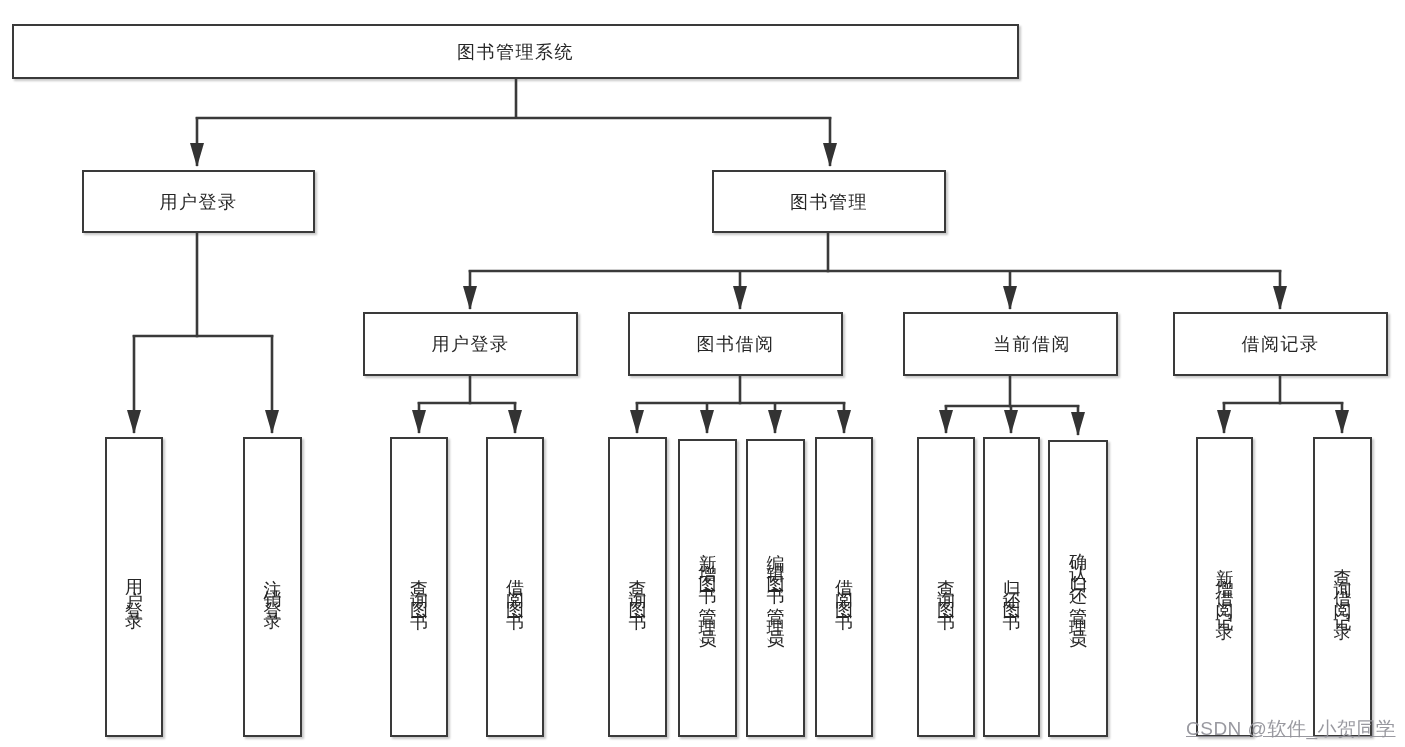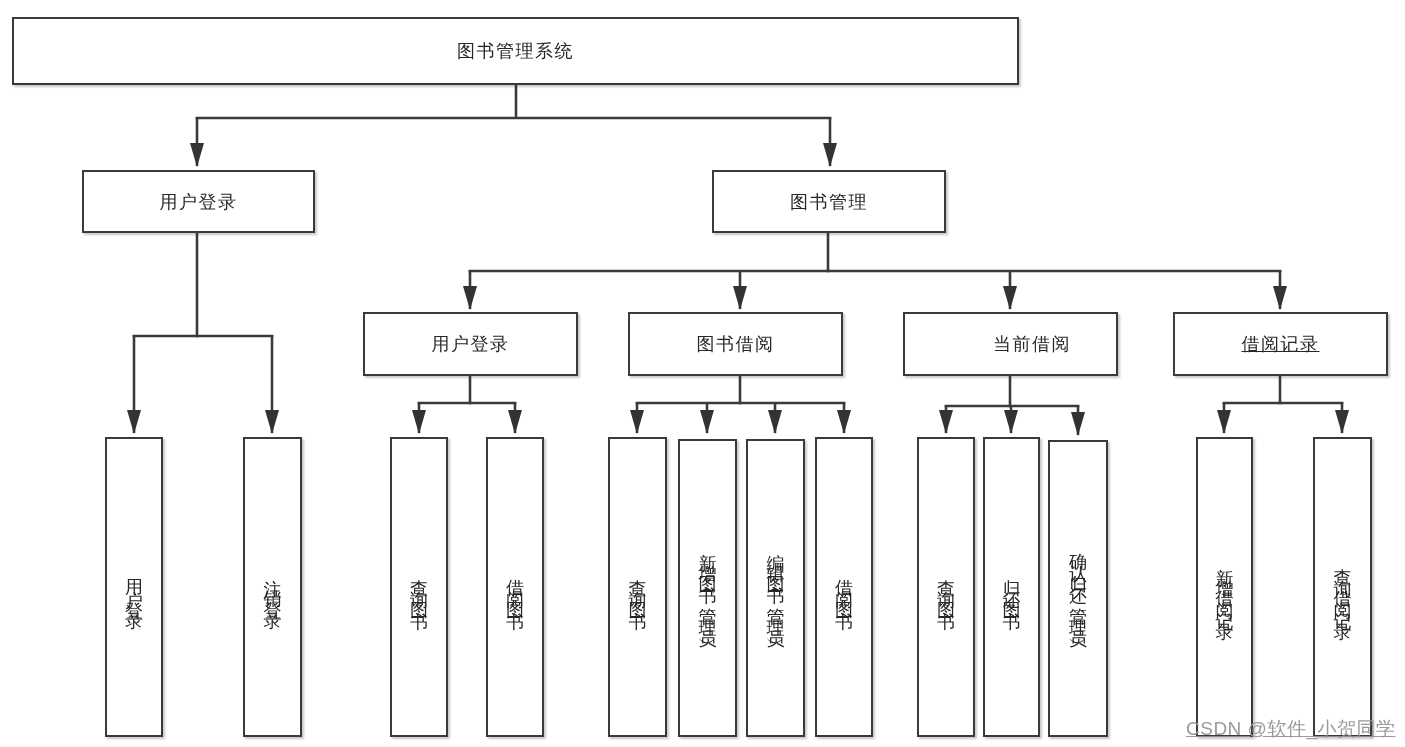--- a/index.html
+++ b/index.html
@@ -106,41 +106,41 @@
       <line x1="1011" y1="405" x2="1011" y2="433" marker-end="url(#arrow)"></line>
       <line x1="1078" y1="405" x2="1078" y2="435" marker-end="url(#arrow)"></line>
 
       <line x1="1280" y1="375" x2="1280" y2="404.3"></line>
       <line x1="1222.7" y1="403" x2="1343.3" y2="403"></line>
       <line x1="1224" y1="402" x2="1224" y2="433" marker-end="url(#arrow)"></line>
       <line x1="1342" y1="402" x2="1342" y2="433" marker-end="url(#arrow)"></line>
     </g>
   </svg>
 
-  <div class="node" style="left:12px; top:17px; width:1007px; height:68px;">
+  <div class="node" style="left:12px; top:24px; width:1007px; height:55px;">
     <span class="h-label">图书管理系统</span>
   </div>
 
   <div class="node" style="left:82px; top:170px; width:233px; height:63px;">
     <span class="h-label">用户登录</span>
   </div>
   <div class="node" style="left:712px; top:170px; width:234px; height:63px;">
     <span class="h-label">图书管理</span>
   </div>
 
   <div class="node" style="left:363px; top:312px; width:215px; height:64px;">
     <span class="h-label">用户登录</span>
   </div>
   <div class="node" style="left:628px; top:312px; width:215px; height:64px;">
     <span class="h-label">图书借阅</span>
   </div>
   <div class="node" style="left:903px; top:312px; width:215px; height:64px;padding-left:43px;">
     <span class="h-label">当前借阅</span>
   </div>
-  <div class="node" style="left:1173px; top:312px; width:215px; height:64px;text-decoration:underline;">
+  <div class="node" style="left:1173px; top:312px; width:215px; height:64px;">
     <span class="h-label">借阅记录</span>
   </div>
 
   <div class="node leaf" style="left:105px; top:437px; width:58px; height:300px;">
     <span class="v-label">用户登录</span>
   </div>
   <div class="node leaf" style="left:243px; top:437px; width:59px; height:300px;">
     <span class="v-label">注销登录</span>
   </div>
 

